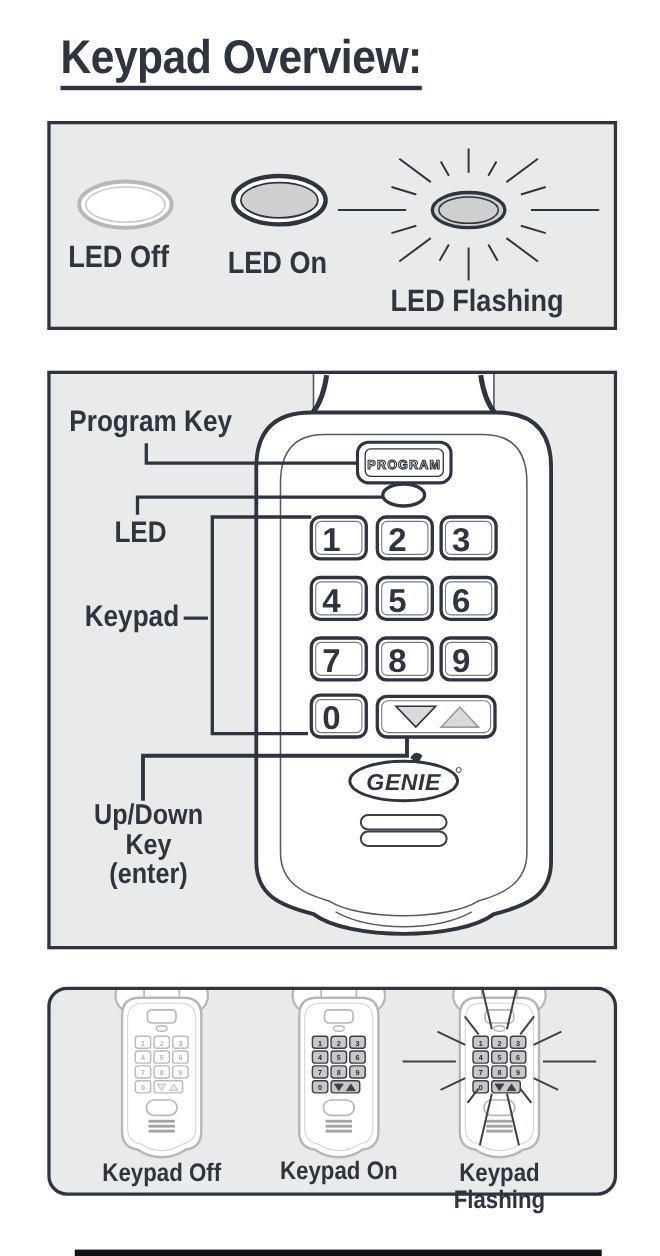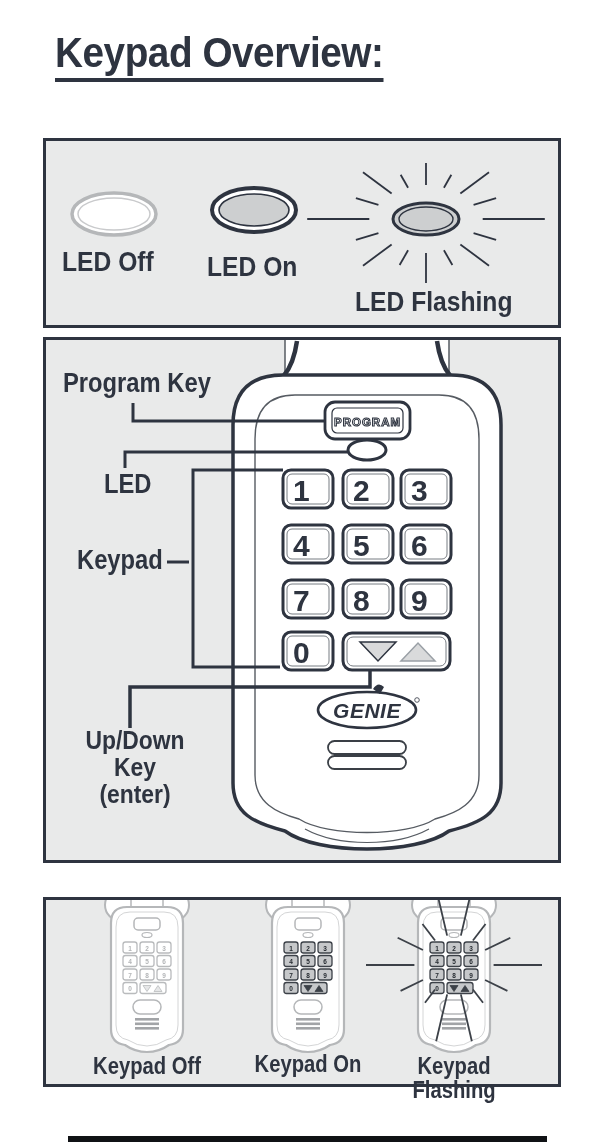--- a/index.html
+++ b/index.html
@@ -14,21 +14,21 @@
   #title{position:absolute;left:55px;top:28px;font-size:43px;font-weight:bold;color:#2e3440;
          border-bottom:4px solid #2e3440;padding-bottom:1px;letter-spacing:-.5px;
          transform:scaleX(.9);transform-origin:0 50%;white-space:nowrap;}
   #divider{position:absolute;left:68px;top:1136px;width:479px;height:6px;background:#101215;}
 </style>
 </head>
 <body>
 
 <div id="title">Keypad Overview:</div>
 
-<div class="panel" style="left:43px;top:110px;width:512px;height:184px;margin-top:28px;">
+<div class="panel" style="left:43px;top:110px;width:512px;height:184px;">
   <svg width="512" height="184" viewBox="3 3 512 184">
 
     <g>
       <ellipse cx="71" cy="76" rx="42" ry="21" fill="#ffffff" stroke="#b5b7b9" stroke-width="3.5"></ellipse>
       <ellipse cx="71" cy="76" rx="36" ry="16" fill="#ffffff" stroke="#c9cacc" stroke-width="1.5"></ellipse>
     </g>
 
     <g>
       <ellipse cx="211" cy="72" rx="42" ry="22" fill="#ffffff" stroke="#2e3440" stroke-width="4"></ellipse>
       <ellipse cx="211" cy="72" rx="35" ry="16" fill="#cdcfd0" stroke="#2e3440" stroke-width="1.6"></ellipse>
@@ -147,21 +147,21 @@
   </svg>
   <div class="lbl" style="left:17px;top:28px;font-size:27px;">Program Key</div>
   <div class="lbl" style="left:58px;top:129px;font-size:27px;">LED</div>
   <div class="lbl" style="left:31px;top:205px;font-size:27px;">Keypad</div>
   <div class="lbl center" style="left:8px;top:387px;width:162px;font-size:26px;">
     <span>Up/Down Key</span><br>
     <span>(enter)</span>
   </div>
 </div>
 
-<div class="panel" style="left:43px;top:897px;width:512px;height:184px;">
+<div class="panel" style="left:43px;top:897px;width:512px;height:184px;border-radius:18px;">
   <svg id="panel3-svg" width="512" height="184" viewBox="3 3 512 184">
       <g transform="translate(104,0)">
         <circle cx="-26" cy="8" r="16" fill="#fff" stroke="#b5b7b9" stroke-width="2"></circle>
         <circle cx="26" cy="8" r="16" fill="#fff" stroke="#b5b7b9" stroke-width="2"></circle>
         <rect x="-16" y="-12" width="32" height="44" fill="#fff" stroke="#b5b7b9" stroke-width="1.5"></rect>
         <path d="M -36,26 Q -36,10 -20,10 L 20,10 Q 36,10 36,26 L 36,132 Q 36,146 22,148 Q 12,155 0,155 Q -12,155 -22,148 Q -36,146 -36,132 Z" fill="#fff" stroke="#b5b7b9" stroke-width="2.2"></path>
         <path d="M -31,30 Q -31,15 -17,15 L 17,15 Q 31,15 31,30 L 31,128 Q 31,141 19,143 Q 10,149 0,149 Q -10,149 -19,143 Q -31,141 -31,128 Z" fill="none" stroke="#d4d5d6" stroke-width="1"></path>
         <rect x="-13" y="21" width="26" height="12" rx="4" fill="#fff" stroke="#b5b7b9" stroke-width="1.5"></rect>
         <ellipse cx="0" cy="38" rx="5" ry="2.5" fill="#fff" stroke="#b5b7b9" stroke-width="1.2"></ellipse>
         <rect x="-24" y="45" width="14" height="11" rx="2.5" fill="#ffffff" stroke="#b9bbbd" stroke-width="1.3"></rect>

